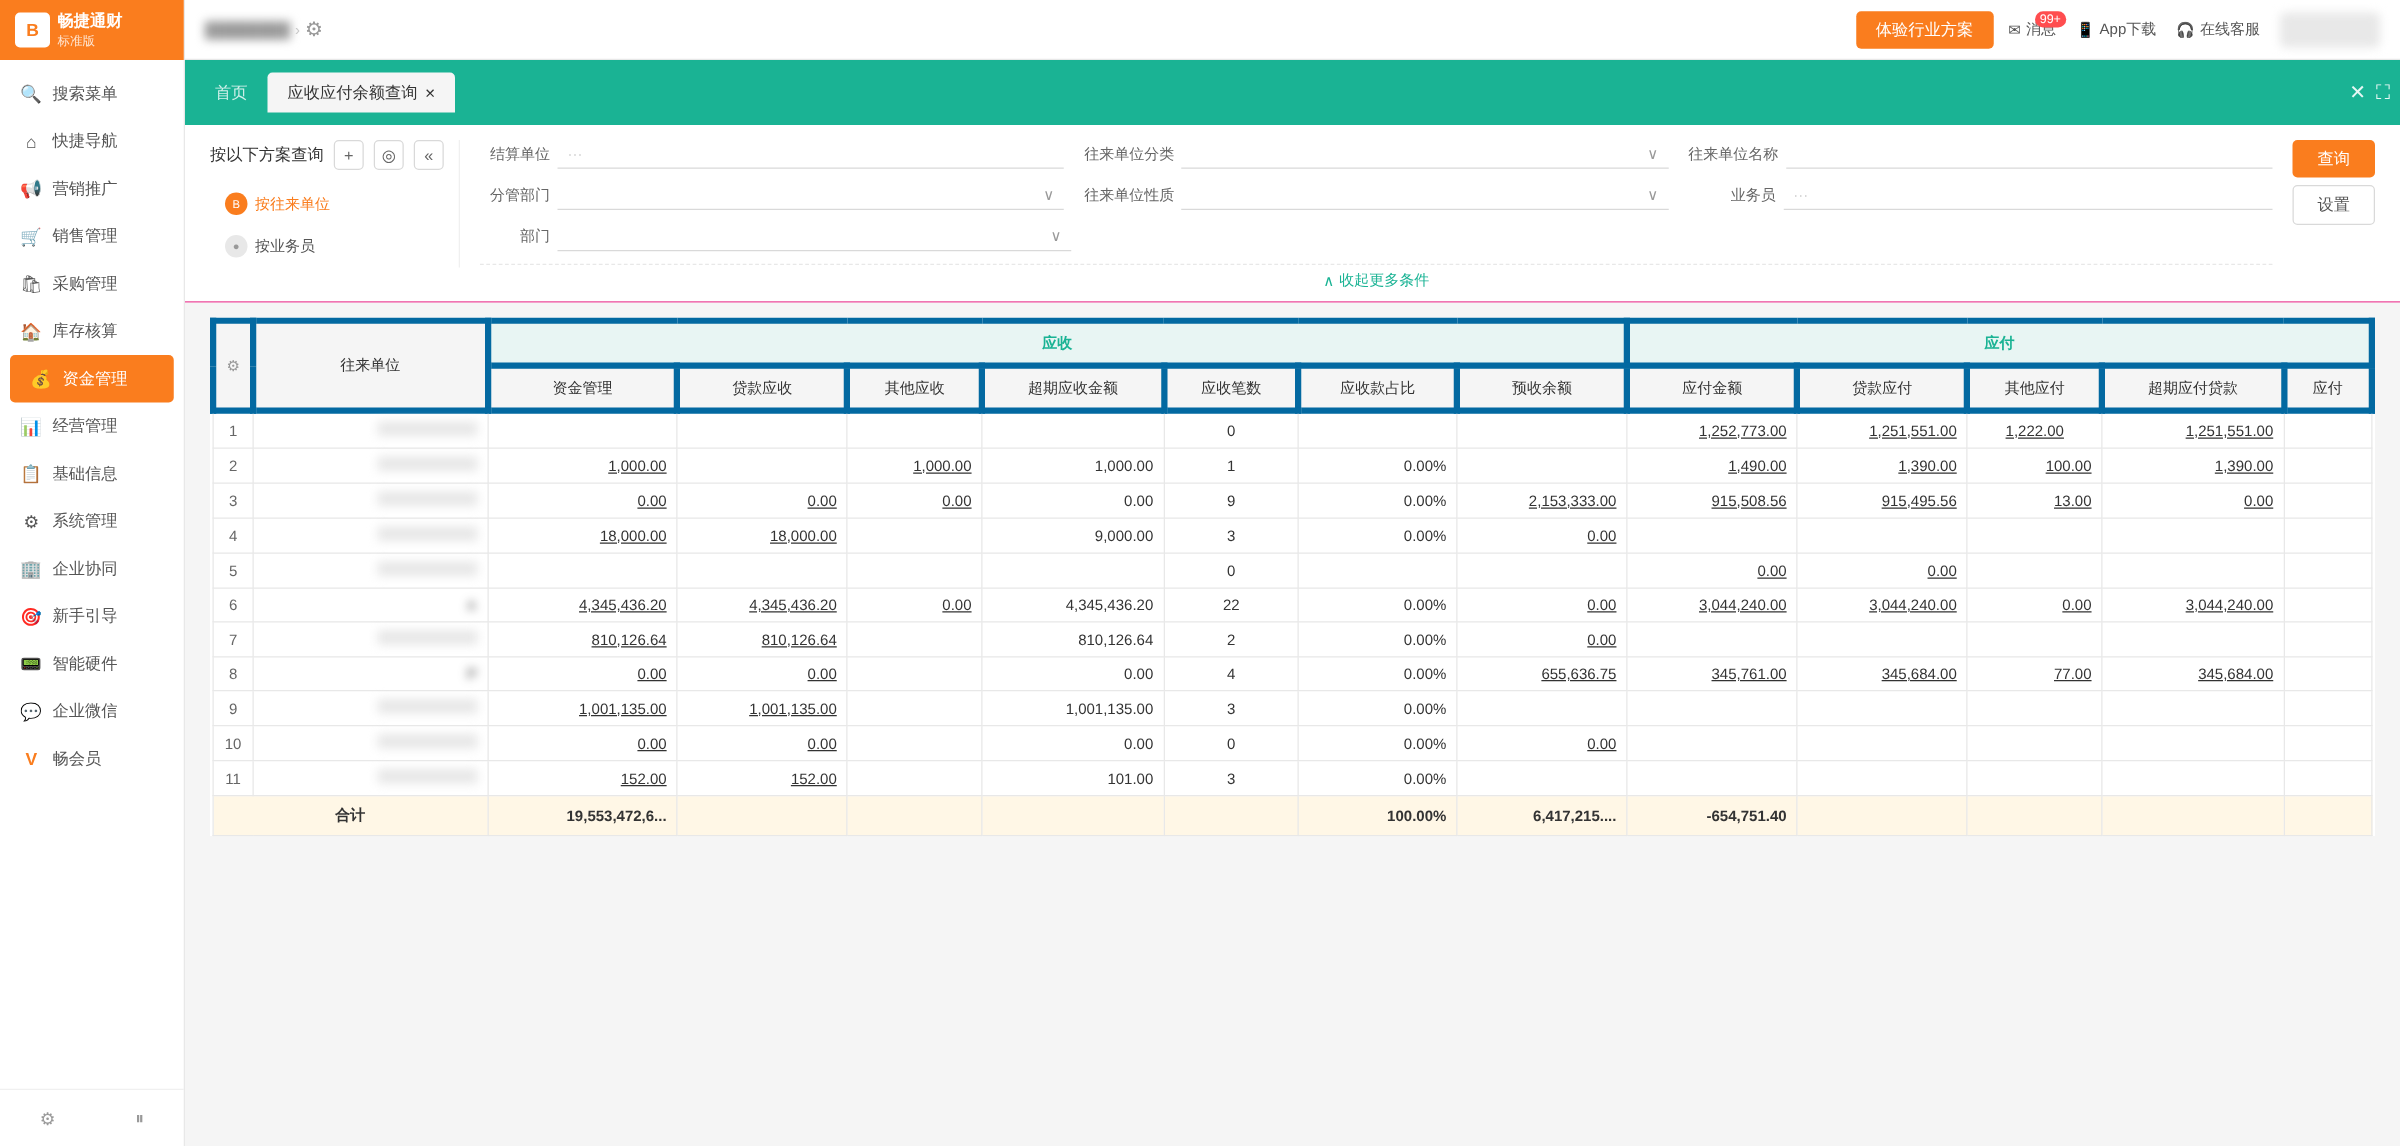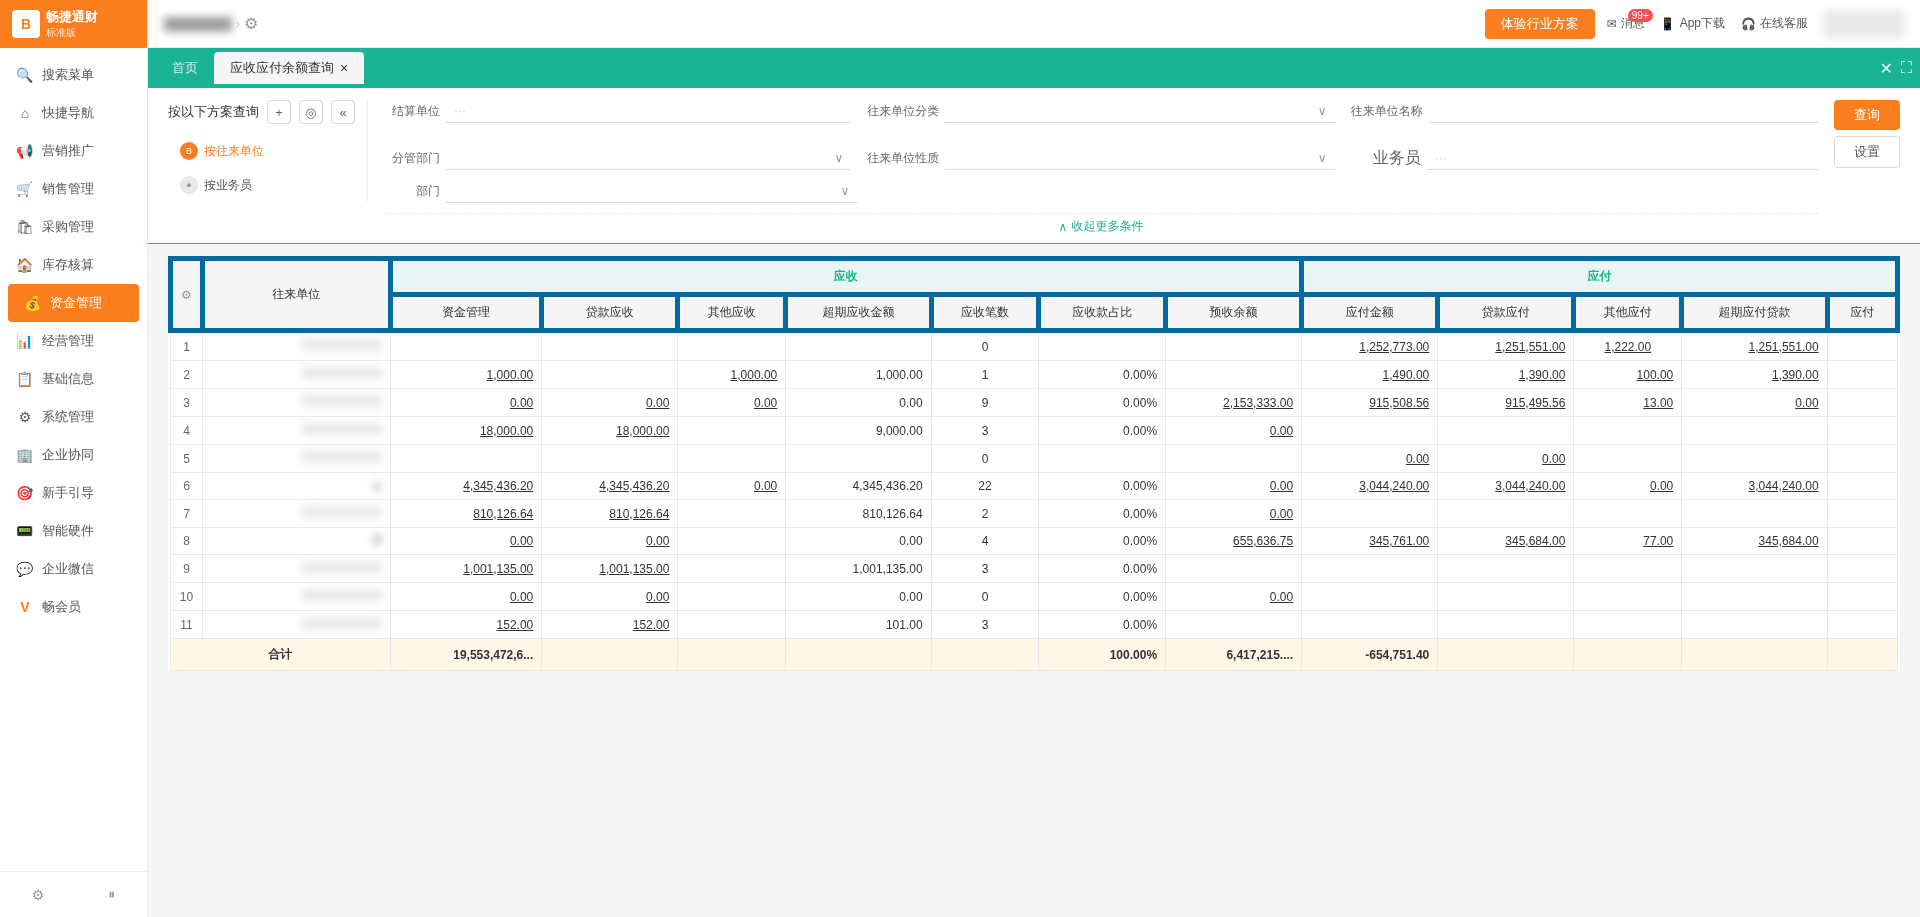--- a/index.html
+++ b/index.html
@@ -30,21 +30,21 @@
     .topbar-breadcrumb-item { color: #999; font-size: 12px; }
     .topbar-breadcrumb-arrow { color: #ccc; }
     .topbar-gear { color: #999; cursor: pointer; font-size: 16px; }
     .topbar-cta { background: #fa7d1e; color: #fff; border: none; padding: 6px 16px; border-radius: 4px; cursor: pointer; font-size: 13px; }
     .topbar-right { display: flex; align-items: center; gap: 16px; margin-left: auto; }
     .topbar-right-item { display: flex; align-items: center; gap: 4px; color: #555; cursor: pointer; font-size: 12px; position: relative; }
     .badge { background: #ff4d4f; color: #fff; font-size: 10px; padding: 1px 4px; border-radius: 8px; position: absolute; top: -6px; right: -8px; }
     .user-avatar { width: 28px; height: 28px; background: #fa7d1e; border-radius: 50%; display: flex; align-items: center; justify-content: center; color: #fff; font-size: 11px; }
 
     
-    .tabbar { background: #1ab394; display: flex; align-items: center; height: 40px; padding: 0 8px; flex-shrink: 0; }
+    .tabbar { background: #1ab394; display: flex; align-items: center; height: 52px; padding: 0 8px; flex-shrink: 0; }
     .tab { display: flex; align-items: center; gap: 6px; padding: 0 16px; height: 32px; cursor: pointer; color: rgba(255,255,255,0.8); font-size: 13px; border-radius: 4px 4px 0 0; }
     .tab.active { background: #f5f5f5; color: #333; }
     .tab-close { color: inherit; font-size: 14px; cursor: pointer; }
     .tabbar-controls { margin-left: auto; display: flex; align-items: center; gap: 8px; }
     .tabbar-ctrl-btn { color: rgba(255,255,255,0.9); cursor: pointer; font-size: 16px; }
 
     
     .content { flex: 1; background: #f5f5f5; overflow: auto; padding: 0; display: flex; flex-direction: column; }
 
     
@@ -215,21 +215,21 @@
               <span>按往来单位</span>
             </div>
             <div class="scheme-item">
               <div class="scheme-icon-gray">●</div>
               <span>按业务员</span>
             </div>
           </div>
 
           <div style="flex:1;">
 
-            <div style="display:flex;align-items:flex-end;gap:16px;margin-bottom:24px;">
+            <div style="display:flex;align-items:flex-end;gap:16px;margin-bottom:10px;">
               <div style="display:flex;align-items:center;gap:6px;flex:1;">
                 <span style="color:#666;font-size:12px;min-width:56px;text-align:right;">结算单位</span>
                 <div style="flex:1;border-bottom:1px solid #d9d9d9;padding:4px 8px;cursor:pointer;display:flex;align-items:center;justify-content:space-between;">
                   <span style="color:#ccc;">···</span>
                 </div>
               </div>
               <div style="display:flex;align-items:center;gap:6px;flex:1;">
                 <span style="color:#666;font-size:12px;min-width:70px;text-align:right;">往来单位分类</span>
                 <div style="flex:1;border-bottom:1px solid #d9d9d9;padding:4px 8px;cursor:pointer;display:flex;align-items:center;justify-content:space-between;">
                   <span></span>
@@ -251,21 +251,21 @@
                 </div>
               </div>
               <div style="display:flex;align-items:center;gap:6px;flex:1;">
                 <span style="color:#666;font-size:12px;min-width:70px;text-align:right;">往来单位性质</span>
                 <div style="flex:1;border-bottom:1px solid #d9d9d9;padding:4px 8px;cursor:pointer;display:flex;align-items:center;justify-content:space-between;">
                   <span></span>
                   <span style="color:#999;">∨</span>
                 </div>
               </div>
               <div style="display:flex;align-items:center;gap:6px;flex:1;">
-                <span style="color:#666;font-size:16px;min-width:70px;text-align:right;">业务员</span>
+                <span style="color:#666;font-size:12px;min-width:70px;text-align:right;">业务员</span>
                 <div style="flex:1;border-bottom:1px solid #d9d9d9;padding:4px 8px;cursor:pointer;display:flex;align-items:center;justify-content:space-between;">
                   <span style="color:#ccc;">···</span>
                 </div>
               </div>
             </div>
 
             <div style="display:flex;align-items:center;gap:16px;margin-bottom:10px;">
               <div style="display:flex;align-items:center;gap:6px;width:33%;">
                 <span style="color:#666;font-size:12px;min-width:56px;text-align:right;">部门</span>
                 <div style="flex:1;border-bottom:1px solid #d9d9d9;padding:4px 8px;cursor:pointer;display:flex;align-items:center;justify-content:space-between;">

